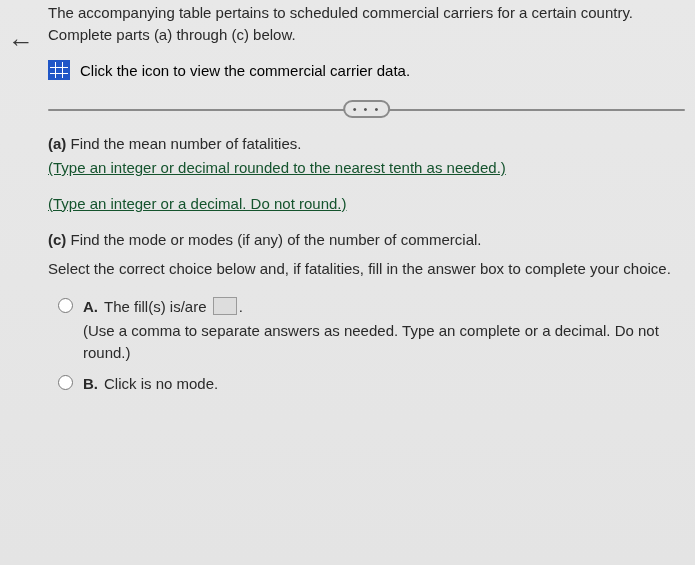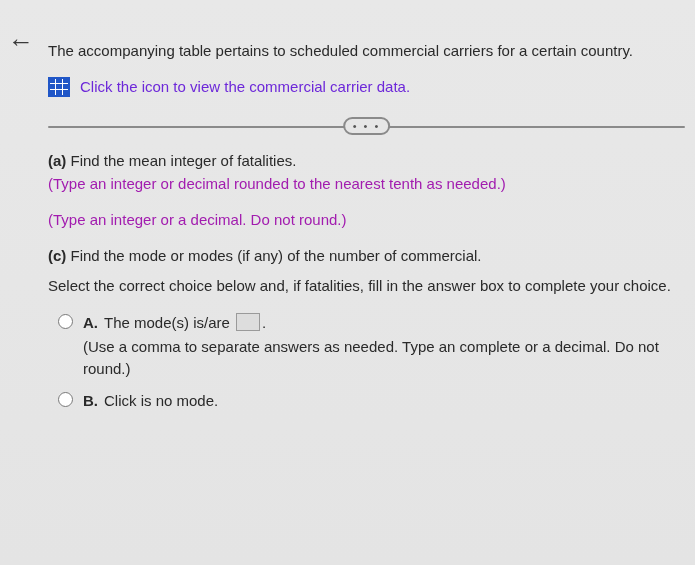--- a/index.html
+++ b/index.html
@@ -17,22 +17,21 @@
     .back-arrow {
       position: absolute;
       left: 8px;
       top: 20px;
       font-size: 26px;
       color: #3a3a3a;
       cursor: pointer;
       font-weight: 300;
     }
     .content {
-      padding: 14px 10px 10px 48px;
-      margin-top: 26px;
+      padding: 2px 10px 10px 48px;
     }
     .intro {
       margin-bottom: 14px;
     }
     .data-link-row {
       display: flex;
       align-items: center;
       gap: 10px;
       margin-bottom: 18px;
     }
@@ -42,21 +41,21 @@
       background: #fff;
       border: 2px solid #2056c7;
       display: grid;
       grid-template-columns: 1fr 1fr 1fr;
       grid-template-rows: 1fr 1fr 1fr;
       gap: 1px;
       cursor: pointer;
       flex-shrink: 0;
     }
     .table-icon div { background: #2056c7; }
-    .data-link-text { color: #6d28d9; }
+    .data-link-text { color: #000000; }
     .divider-wrap {
       position: relative;
       height: 20px;
       margin: 6px 0 14px 0;
     }
     .divider-line {
       position: absolute;
       top: 50%;
       left: 0; right: 0;
       height: 2px;
@@ -74,21 +73,21 @@
       padding: 0 8px;
       font-size: 11px;
       color: #555;
       letter-spacing: 2px;
       line-height: 14px;
       cursor: pointer;
     }
     .part { margin-bottom: 14px; }
     .label-part b { font-weight: 700; }
     .answer-line { margin-top: 10px; }
-    .hint { color: #a21caf; margin-top: 2px; }
+    .hint { color: #14532d; margin-top: 2px; text-decoration: underline; }
     .answer-box {
       display: inline-block;
       vertical-align: -3px;
       width: 20px;
       height: 20px;
       border: 2px solid #1f6fd6;
       background: #fff;
       margin: 0 2px;
     }
     .answer-box-gray {
@@ -120,20 +119,21 @@
   </style>
 </head>
 <body>
 
 <div class="back-arrow">←</div>
 
 <div class="content">
 
   <div class="intro">
     <span>The accompanying table pertains to scheduled commercial carriers for a certain country.</span><br>
+    <span>Complete parts (a) through (c) below.</span>
   </div>
 
   <div class="data-link-row">
     <div class="table-icon">
       <div></div>
         <div></div>
         <div></div>
       <div></div>
         <div></div>
         <div></div>
@@ -144,39 +144,39 @@
     <span class="data-link-text">Click the icon to view the commercial carrier data.</span>
   </div>
 
   <div class="divider-wrap">
     <div class="divider-line"></div>
     <div class="divider-pill">• • •</div>
   </div>
 
   <div class="part">
     <div class="label-part">
-      <b>(a) </b><span>Find the mean integer of fatalities.</span>
+      <b>(a) </b><span>Find the mean number of fatalities.</span>
     </div>
     <div class="hint">(Type an integer or decimal rounded to the nearest tenth as needed.)</div>
   </div>
 
   <div class="part">
     <div class="hint">(Type an integer or a decimal. Do not round.)</div>
   </div>
 
   <div class="part">
     <div class="label-part">
       <b>(c) </b><span>Find the mode or modes (if any) of the number of commercial.</span>
     </div>
     <div class="choice-instr">Select the correct choice below and, if fatalities, fill in the answer box to complete your choice.</div>
 
     <div class="choice-row">
       <input type="radio" name="mode-choice" class="radio" style="">
       <div class="choice-body">
-        <span class="choice-letter">A.</span><span>The mode(s) is/are </span><span class="answer-box-gray"></span><span>.</span>
+        <span class="choice-letter">A.</span><span>The fill(s) is/are </span><span class="answer-box-gray"></span><span>.</span>
         <div class="sub-hint">(Use a comma to separate answers as needed. Type an complete or a decimal. Do not round.)</div>
       </div>
     </div>
 
     <div class="choice-row">
       <input type="radio" name="mode-choice" class="radio" style="">
       <div class="choice-body">
         <span class="choice-letter">B.</span><span>Click is no mode.</span>
       </div>
     </div>

